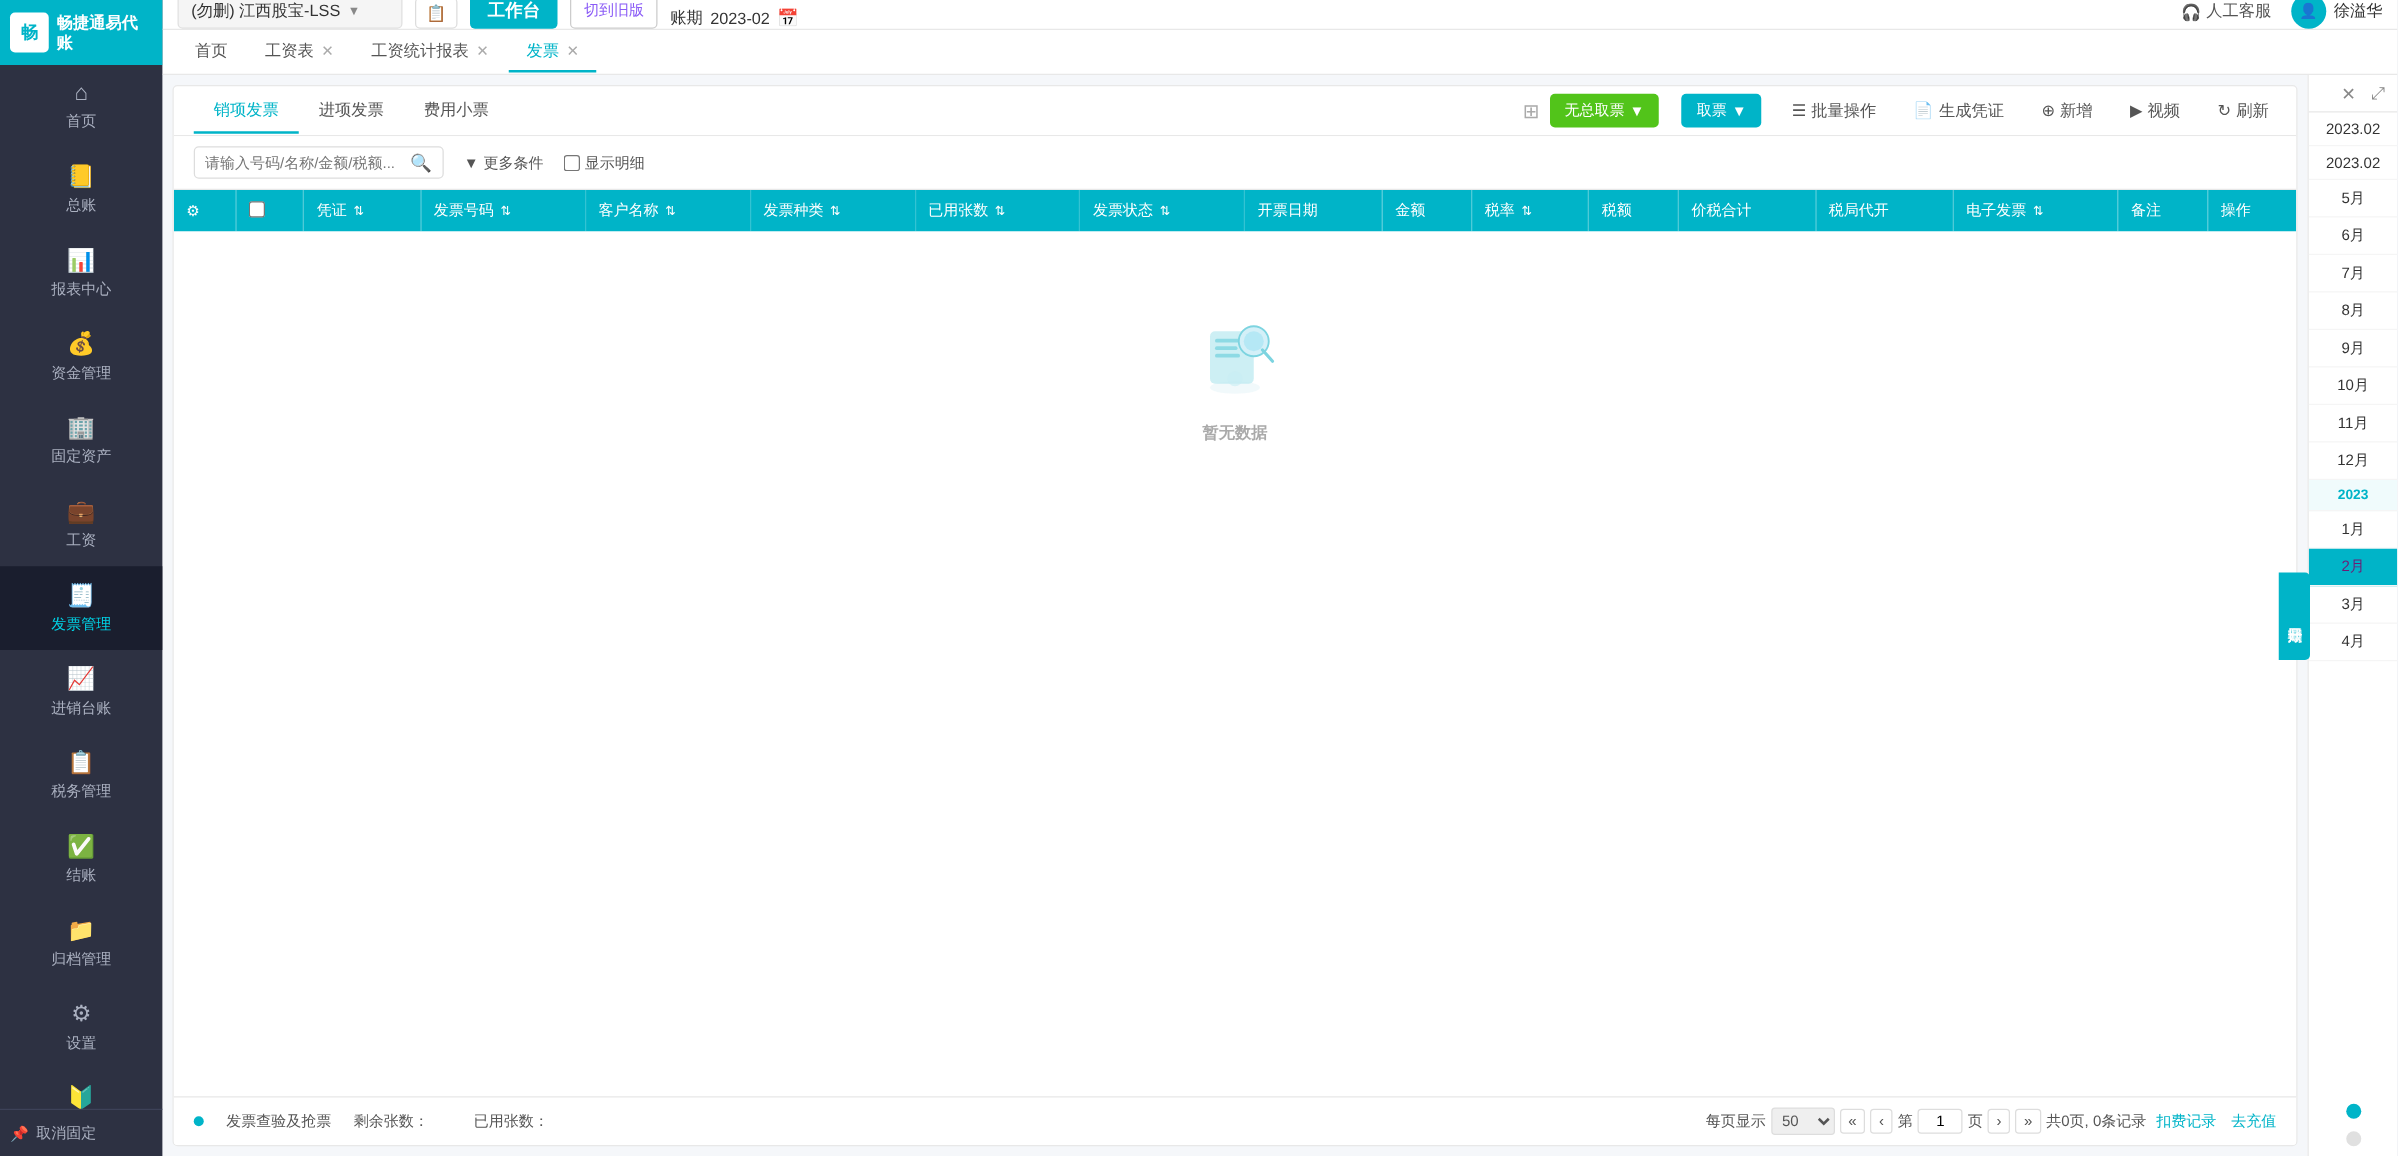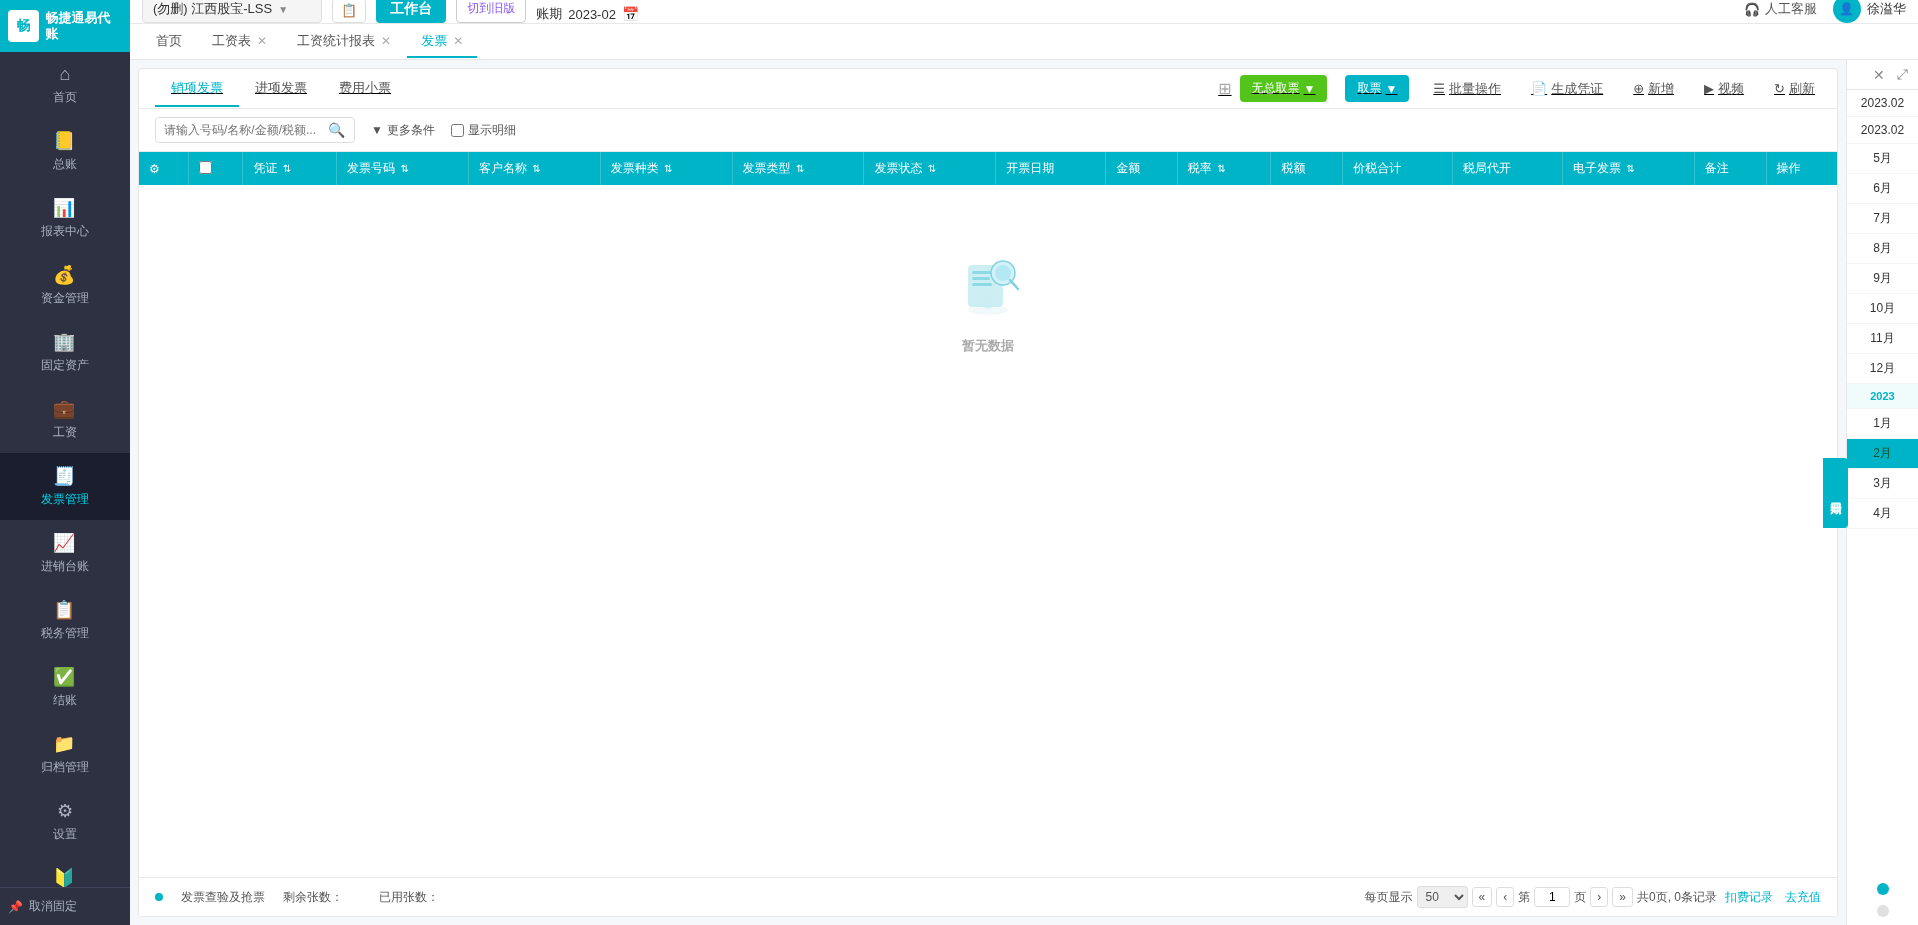--- a/index.html
+++ b/index.html
@@ -134,21 +134,21 @@
     
     .invoice-panel {
       flex: 1; display: flex; flex-direction: column;
       background: white; margin: 8px; border-radius: 4px;
       overflow: hidden; border: 1px solid #e8e8e8;
     }
 
     
     .sub-tabs {
       display: flex; align-items: center; padding: 0 16px;
-      border-bottom: 1px solid #e8e8e8; height: 40px; gap: 0; text-decoration: underline;
+      border-bottom: 1px solid #e8e8e8; height: 40px; gap: 0;
     }
     .sub-tab {
       padding: 8px 16px; cursor: pointer; font-size: 13px; color: #555;
       border-bottom: 2px solid transparent;
     }
     .sub-tab.active { color: #00b4c8; border-bottom: 2px solid #00b4c8; }
 
     
     .toolbar {
       display: flex; align-items: center; padding: 8px 16px; gap: 8px;
@@ -259,21 +259,21 @@
     }
     .date-panel-expand {
       background: none; border: none; cursor: pointer; color: #888; font-size: 14px;
       padding: 2px 4px;
     }
     .date-list { flex: 1; overflow-y: auto; }
     .date-item {
       padding: 6px 12px; cursor: pointer; font-size: 12px; color: #333;
       border-bottom: 1px solid #f5f5f5; text-align: center;
     }
-    .date-item.active { background: #00b4c8; color: #14532d; border-radius: 0; }
+    .date-item.active { background: #00b4c8; color: #701a75; border-radius: 0; }
     .date-item.year-label { font-weight: bold; color: #00b4c8; background: #f0fbfc; font-size: 11px; }
 
     
     .open-period-btn {
       writing-mode: vertical-rl;
       text-orientation: mixed;
       background: #00b4c8;
       color: white;
       border: none;
       border-radius: 0 4px 4px 0;
@@ -502,21 +502,21 @@
               </th>
               <th>
                 <span>客户名称</span>
                 <span class="sort-icon">⇅</span>
               </th>
               <th>
                 <span>发票种类</span>
                 <span class="sort-icon">⇅</span>
               </th>
               <th>
-                <span>发票类型</span>
+                <span>已用张数</span>
                 <span class="sort-icon">⇅</span>
               </th>
               <th>
                 <span>发票状态</span>
                 <span class="sort-icon">⇅</span>
               </th>
               <th>
                 <span>开票日期</span>
               </th>
               <th>

